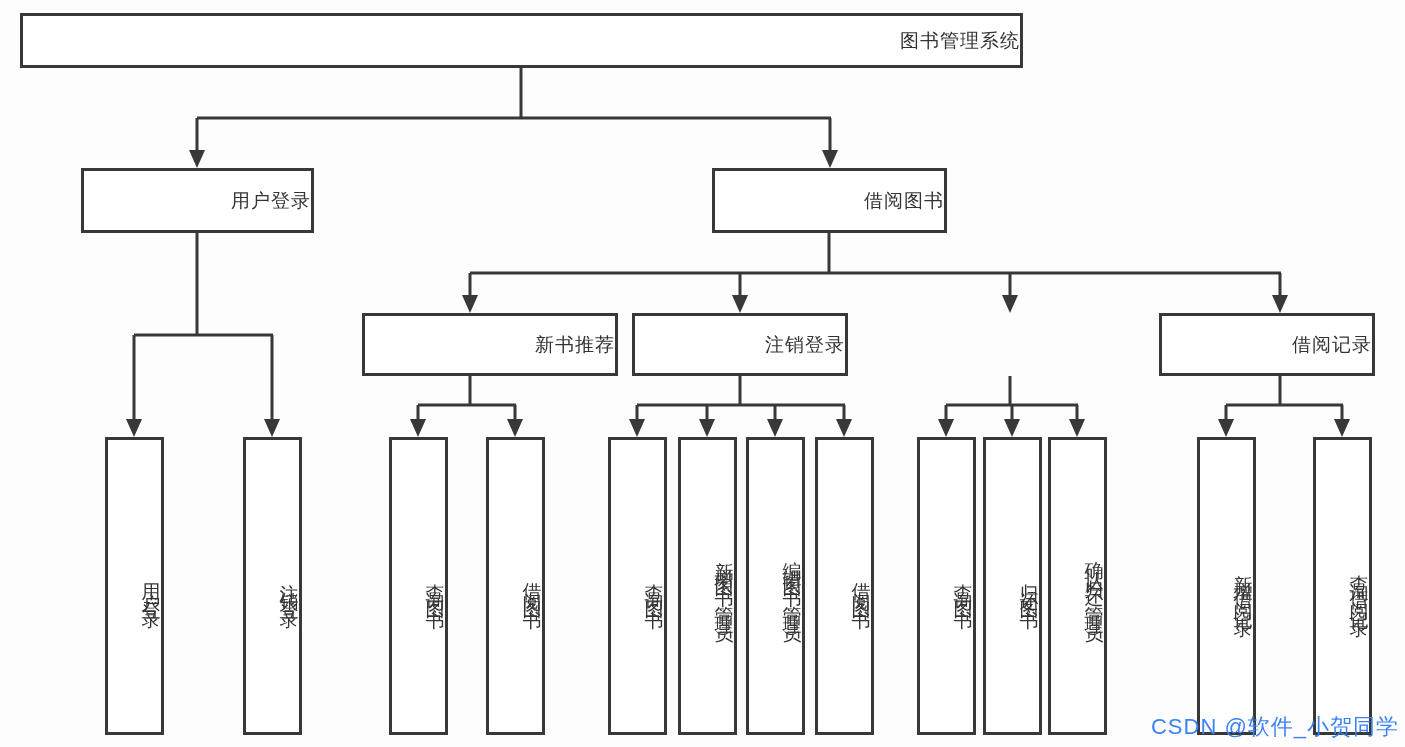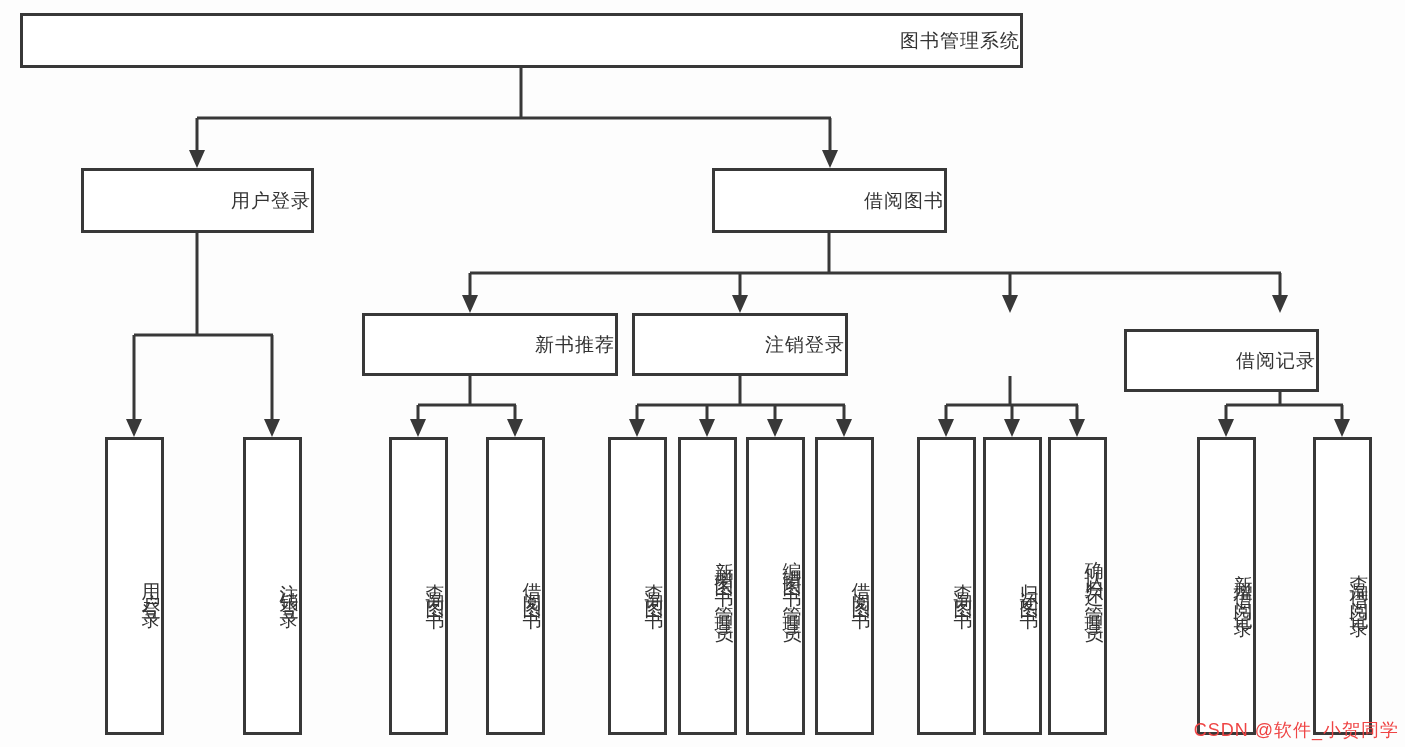--- a/index.html
+++ b/index.html
@@ -34,22 +34,22 @@
     writing-mode:vertical-rl;
     text-orientation:mixed;
     font-size:19px;
     line-height:1;
     letter-spacing:9px;
   }
   .watermark{
     position:absolute;
     right:6px;bottom:5px;
     z-index:3;
-    font-size:18px;
-    color:#ef4444;
+    font-size:22px;
+    color:#3b82f6;
     letter-spacing:1px;
     white-space:nowrap;
   }
 </style>
 </head>
 <body>
 
 <div class="stage">
 
   <svg class="connectors" width="1405" height="747" viewBox="0 0 1405 747" aria-hidden="true">
@@ -105,21 +105,21 @@
   <div class="node h" style="left:712px;top:168px;width:235px;height:65px;">
     <span>借阅图书</span>
   </div>
 
   <div class="node h" style="left:362px;top:313px;width:256px;height:63px;">
     <span>新书推荐</span>
   </div>
   <div class="node h" style="left:632px;top:313px;width:216px;height:63px;">
     <span>注销登录</span>
   </div>
-  <div class="node h" style="left:1124px;top:313px;width:195px;height:63px;margin-top:16px;">
+  <div class="node h" style="left:1159px;top:313px;width:216px;height:63px;">
     <span>借阅记录</span>
   </div>
 
   <div class="node v" style="left:105px;top:437px;width:59px;height:298px;">
     <span>用户登录</span>
   </div>
   <div class="node v" style="left:243px;top:437px;width:59px;height:298px;">
     <span>注销登录</span>
   </div>
 

